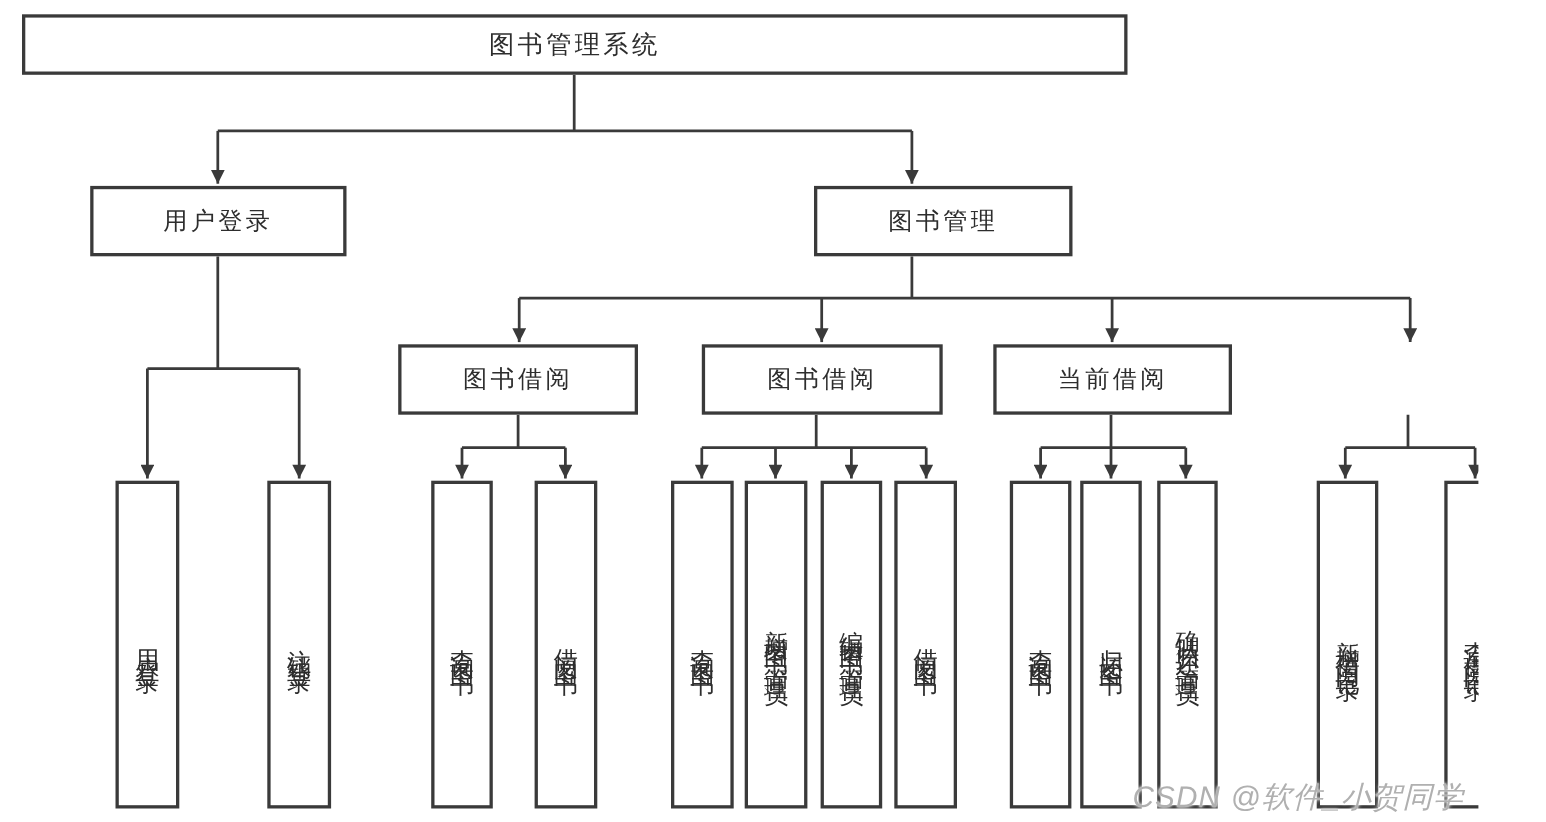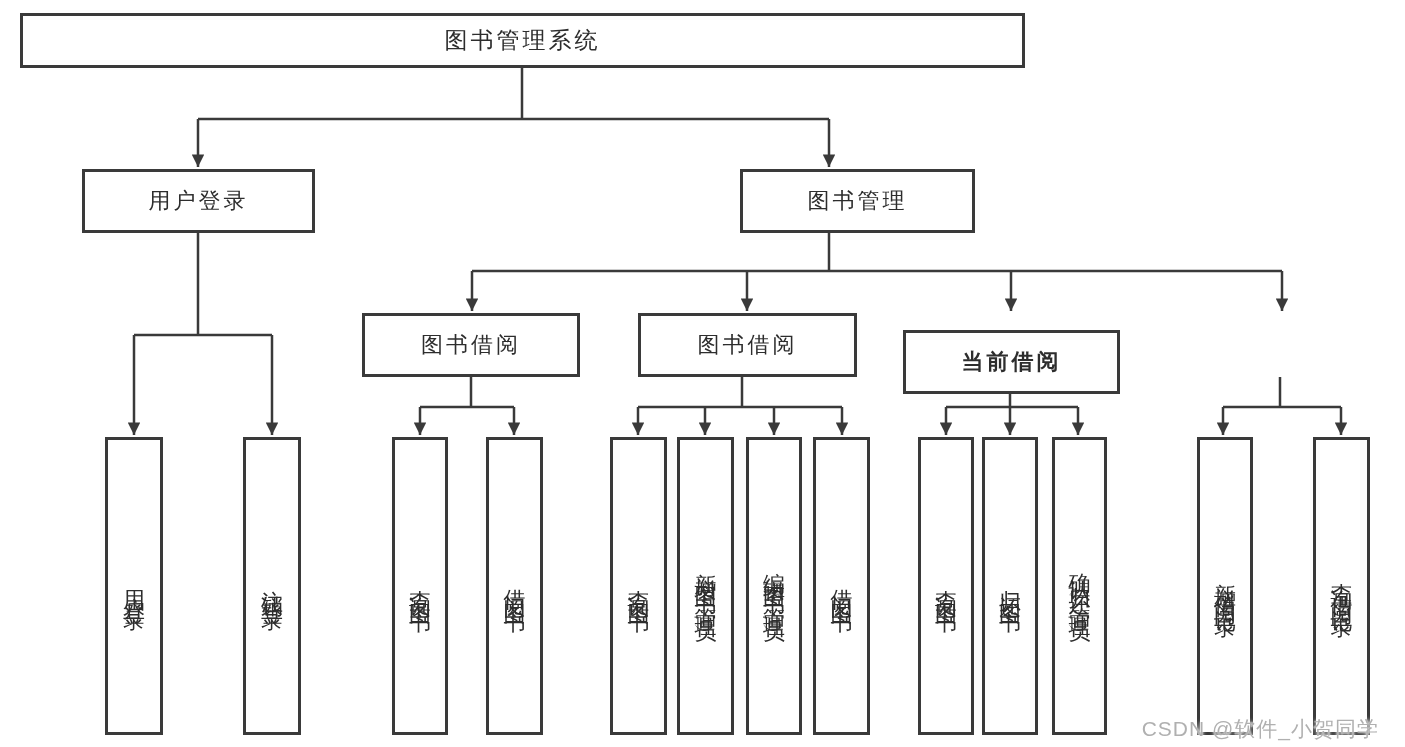--- a/index.html
+++ b/index.html
@@ -2,21 +2,20 @@
 <html><head>
 <meta charset="utf-8">
 <style>
   html,body{margin:0;padding:0;background:#ffffff;}
   #stage{
     position:relative;
     width:1344px;height:747px;
     background:#ffffff;
     font-family:"Liberation Sans","DejaVu Sans",sans-serif;
     overflow:hidden;
-    padding-left:48px;
   }
   #wires{position:absolute;left:0;top:0;}
   .node{
     position:absolute;
     box-sizing:border-box;
     border:3px solid #3a3a3a;
     background:#ffffff;
     display:flex;align-items:center;justify-content:center;
     color:#2d2d2d;
     text-align:center;
@@ -26,25 +25,26 @@
   .v{
     font-size:22px;
     writing-mode:vertical-rl;
     text-orientation:mixed;
     letter-spacing:7px;
     line-height:1;
   }
   .watermark{
     position:absolute;
     right:13px;bottom:4px;
-    font-size:21px;
+    font-size:27px;
     color:#b0b0b0;
     letter-spacing:1px;
     text-shadow:0 0 2px #ffffff,0 0 4px #ffffff;
     white-space:nowrap;
+    font-style:italic;
   }
 </style>
 </head>
 <body>
 
 <div id="stage">
 
   <svg id="wires" width="1405" height="747" viewBox="0 0 1405 747">
     <defs>
       <marker id="arw" viewBox="0 0 10 10" refX="10" refY="5" markerWidth="9" markerHeight="5" orient="auto" markerUnits="strokeWidth">
@@ -88,21 +88,21 @@
     </g>
   </svg>
 
   <div class="node h root" style="left:20px;top:13px;width:1005px;height:55px;">图书管理系统</div>
 
   <div class="node h" style="left:82px;top:169px;width:233px;height:64px;">用户登录</div>
   <div class="node h" style="left:712px;top:169px;width:235px;height:64px;margin-left:28px;">图书管理</div>
 
   <div class="node h" style="left:362px;top:313px;width:218px;height:64px;">图书借阅</div>
   <div class="node h" style="left:638px;top:313px;width:219px;height:64px;">图书借阅</div>
-  <div class="node h" style="left:903px;top:330px;width:217px;height:64px;font-weight:bold;">当前借阅</div>
+  <div class="node h" style="left:903px;top:313px;width:217px;height:64px;">当前借阅</div>
 
   <div class="node v" style="left:105px;top:437px;width:58px;height:298px;">用户登录</div>
   <div class="node v" style="left:243px;top:437px;width:58px;height:298px;">注销登录</div>
 
   <div class="node v" style="left:392px;top:437px;width:56px;height:298px;">查询图书</div>
   <div class="node v" style="left:486px;top:437px;width:57px;height:298px;">借阅图书</div>
 
   <div class="node v" style="left:610px;top:437px;width:57px;height:298px;">查询图书</div>
   <div class="node v" style="left:677px;top:437px;width:57px;height:298px;">新增图书（管理员）</div>
   <div class="node v" style="left:746px;top:437px;width:56px;height:298px;">编辑图书（管理员）</div>

